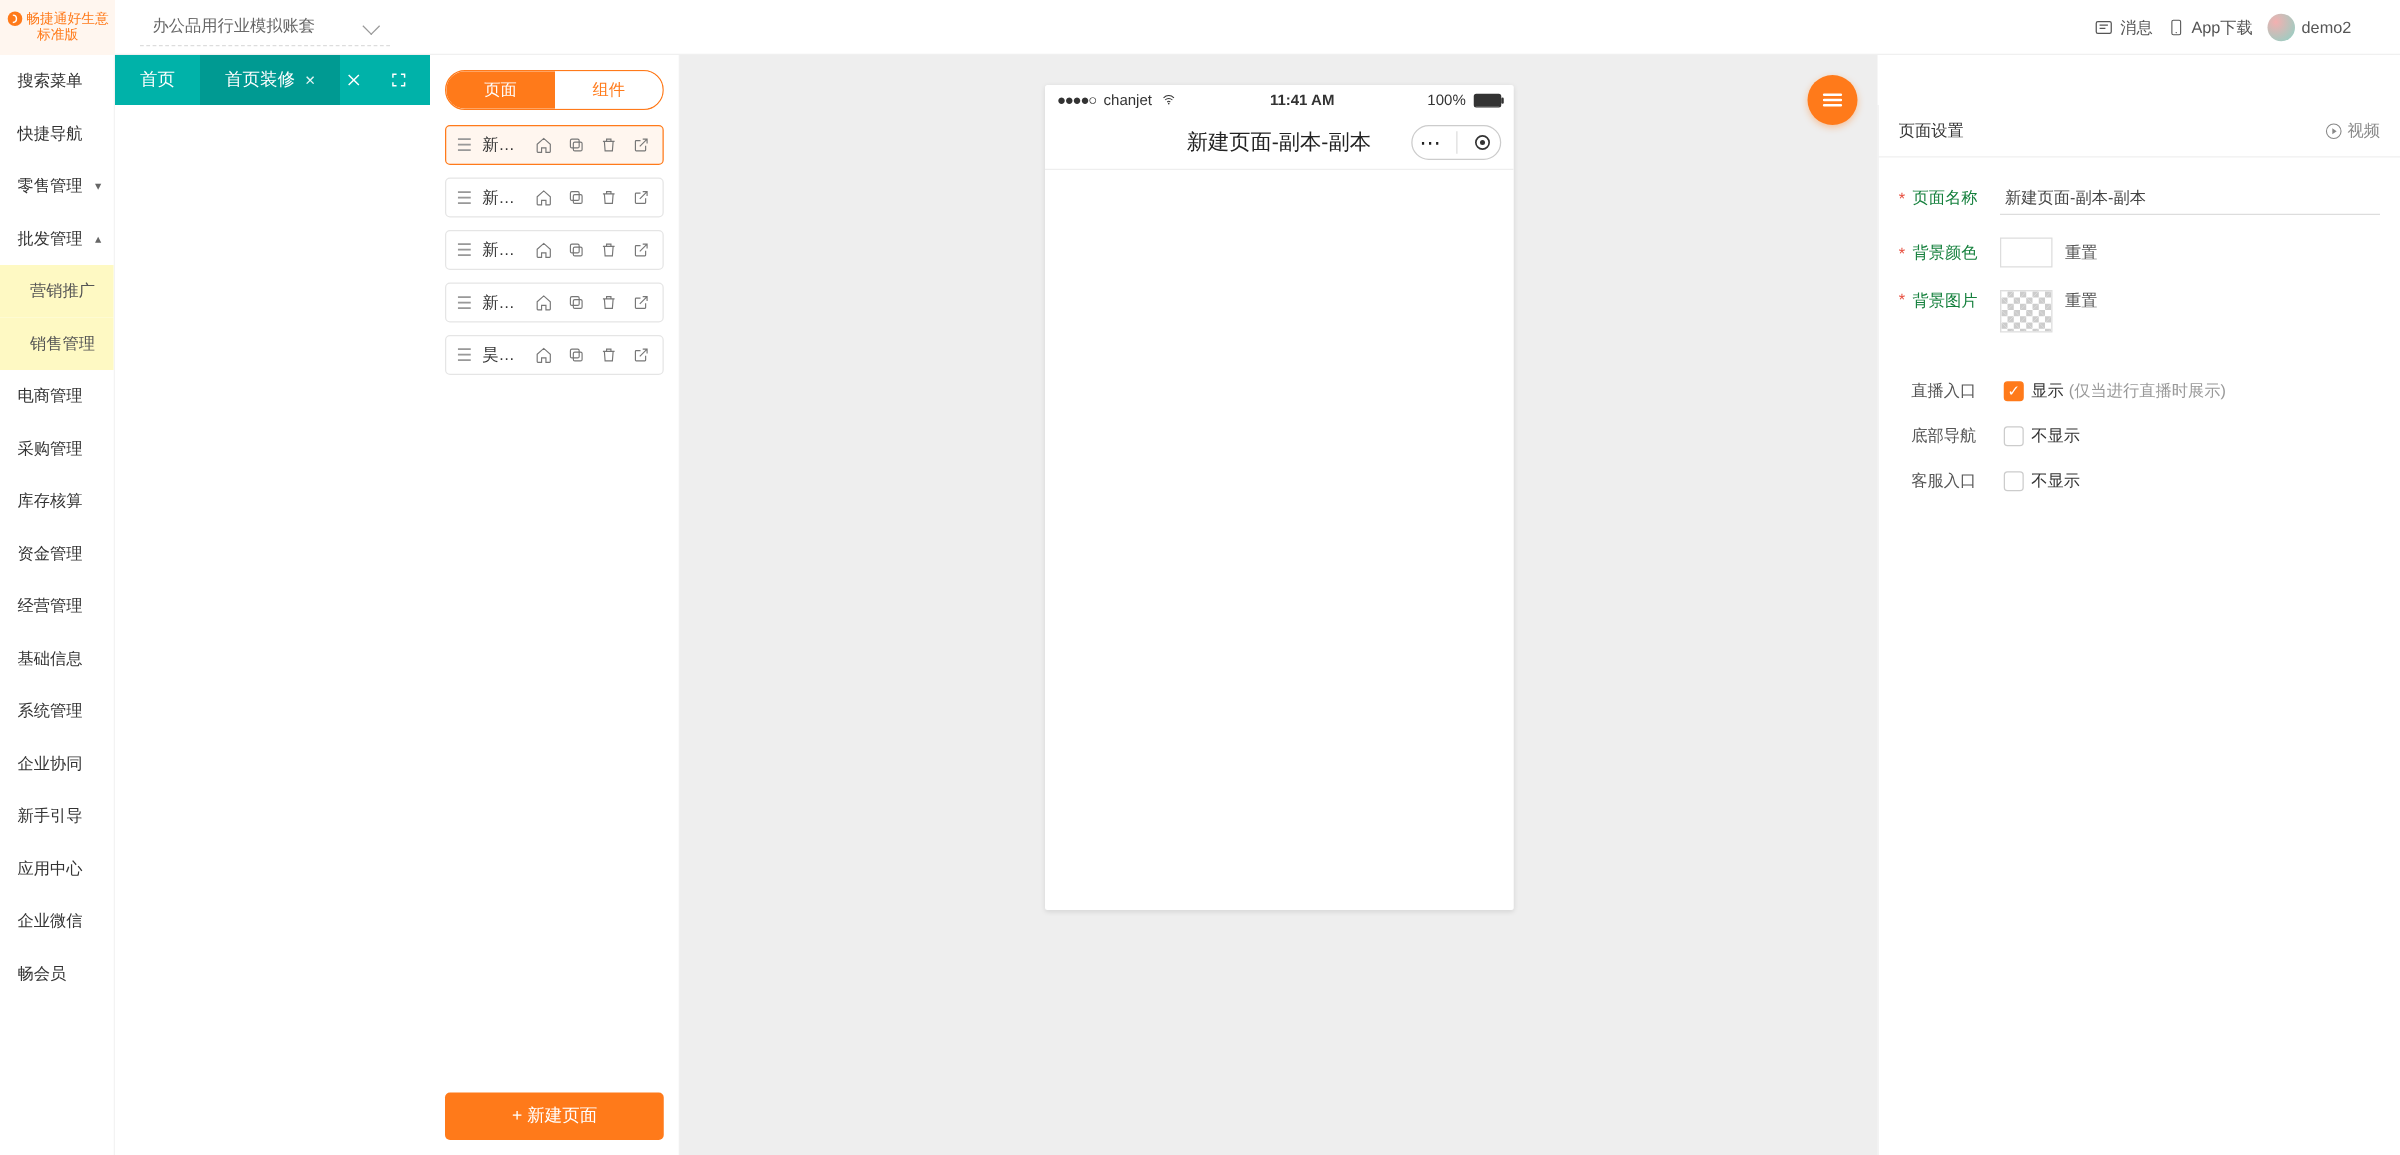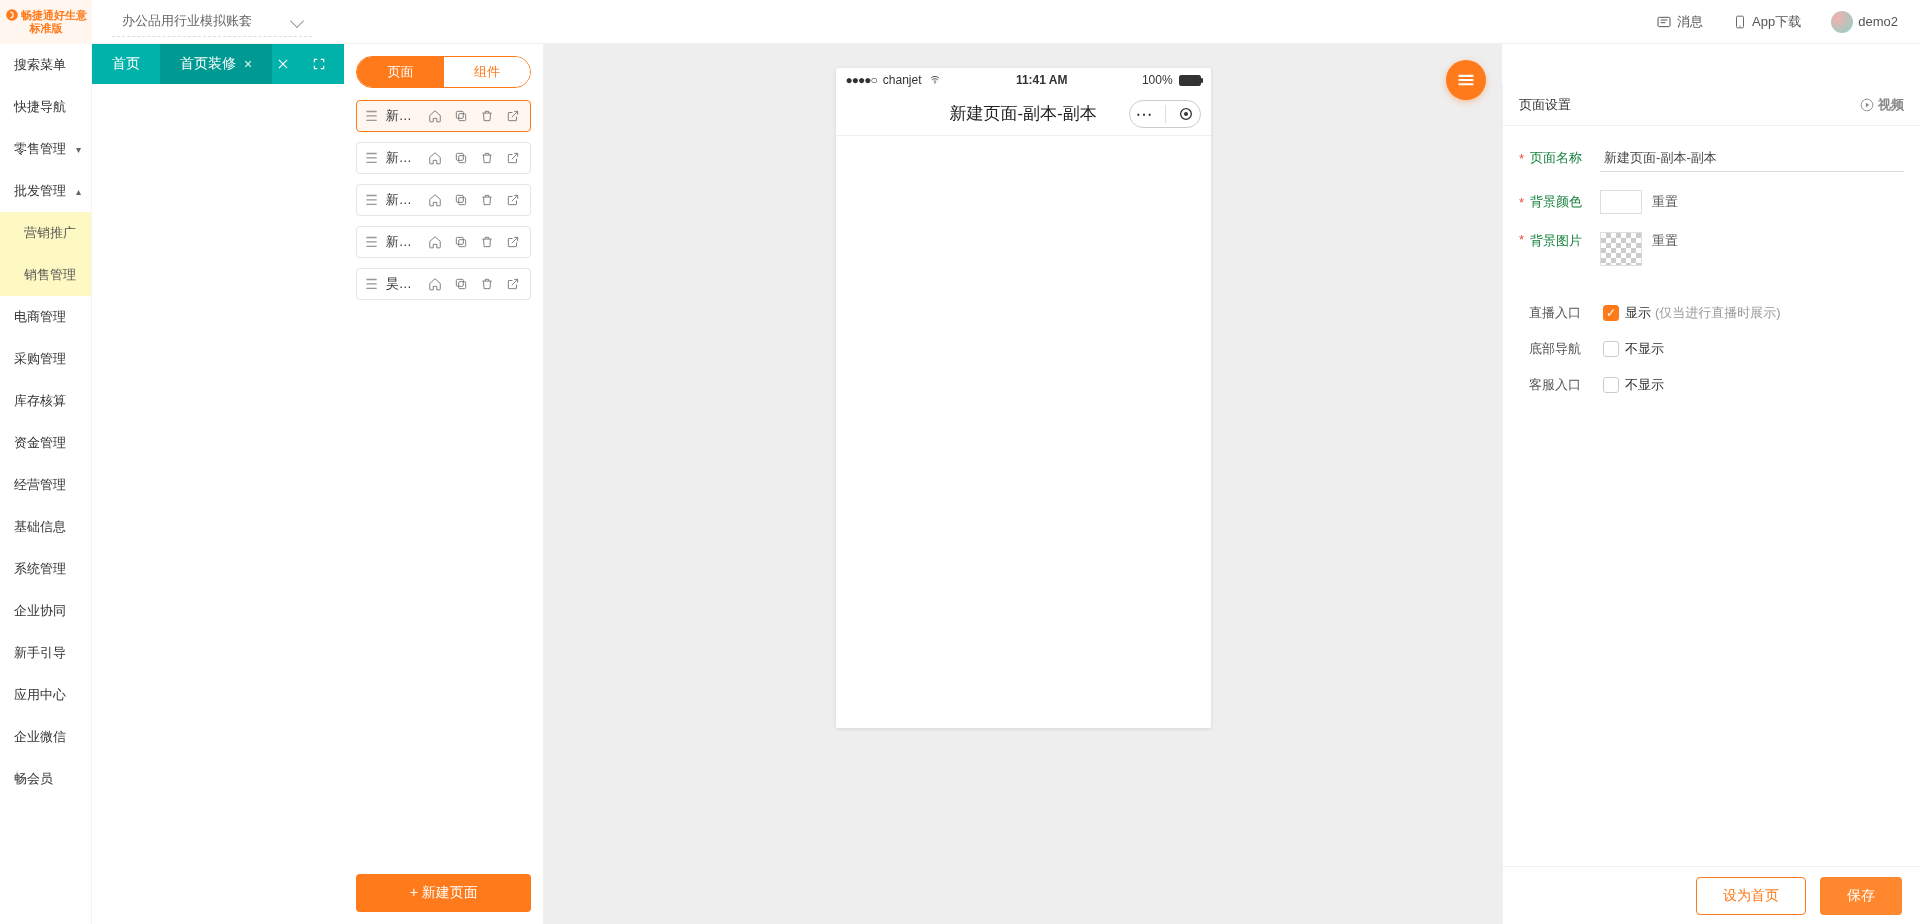--- a/index.html
+++ b/index.html
@@ -23,37 +23,36 @@
   width: 92px;
   height: 44px;
   background: #fff6ef;
   display: flex;
   flex-direction: column;
   align-items: center;
   justify-content: center;
   color: #ff7a1a;
   font-size: 11px;
   line-height: 1.1;
-  font-weight: bold;
 }
 .logo .brand { display:flex; align-items:center; gap:2px; }
 .logo .brand svg { width:14px; height:14px; }
 .account-select {
   margin-left: 20px;
   width: 200px;
   height: 30px;
   display: flex;
   align-items: center;
   justify-content: space-between;
   padding: 0 10px;
   color: #666;
   border-bottom: 1px dashed #ddd;
 }
 .topbar-spacer { flex: 1; }
-.topbar-right { display: flex; align-items: center; gap: 30px; padding-right: 22px; color: #555; }
+.topbar-right { display: flex; align-items: center; gap: 12px; padding-right: 39px; color: #555; }
 .topbar-item { display: flex; align-items: center; gap: 5px; cursor: pointer; }
 .avatar {
   width: 22px; height: 22px; border-radius: 50%;
   background: radial-gradient(circle at 30% 30%, #f3b0b0, #8ad3c6);
 }
 
 .layout { display: flex; height: calc(100% - 44px); }
 .sidebar { width: 92px; background: #fff; border-right: 1px solid #f3f3f3; overflow-y:auto; }
 .side-item {
   padding: 12px 10px 12px 14px;
@@ -127,21 +126,21 @@
 }
 .phonetitle .capsule .sep { width:1px; height:18px; background:#ddd; }
 .fab {
   position:absolute; top:16px; right:16px; width:40px; height:40px; border-radius:50%;
   background:#ff7a1a; display:flex; align-items:center; justify-content:center; color:#fff; cursor:pointer;
   box-shadow:0 2px 6px rgba(255,122,26,.4);
 }
 
 .rightpanel { width:418px; border-left:1px solid #f0f0f0; display:flex; flex-direction:column;margin-top:40px; }
 .rp-header { height:42px; border-bottom:1px solid #f0f0f0; display:flex; align-items:center; justify-content:space-between; padding:0 16px; }
-.rp-header .vlink { color:#888; display:flex; align-items:center; gap:4px; cursor:pointer;font-weight:bold; }
+.rp-header .vlink { color:#888; display:flex; align-items:center; gap:4px; cursor:pointer; }
 .rp-body { padding:18px 16px; flex:1; }
 .field { display:flex; align-items:center; margin-bottom:18px; font-size:13px; }
 .field .req { color:#e74c3c; margin-right:6px; }
 .field .label { width:70px; color:#15803d; }
 .field input[type=text] {
   flex:1; border:none; border-bottom:1px solid #ddd; padding:6px 4px; outline:none; font-size:13px; color:#444;
 }
 .swatch { width:42px; height:24px; border:1px solid #ddd; background:#fff; margin-right:10px; }
 .swatch.checker {
   background-image:
@@ -511,20 +510,16 @@
             <span class="label2">底部导航</span>
             <span class="cb"></span>
             <span>不显示</span>
           </div>
           <div class="checkrow">
             <span class="label2">客服入口</span>
             <span class="cb"></span>
             <span>不显示</span>
           </div>
         </div>
-        <div class="rp-footer">
-          <button class="btn ghost">设为首页</button>
-          <button class="btn prim">保存</button>
-        </div>
       </div>
     </div>
   </div>
 </div>
 
 </body></html>

